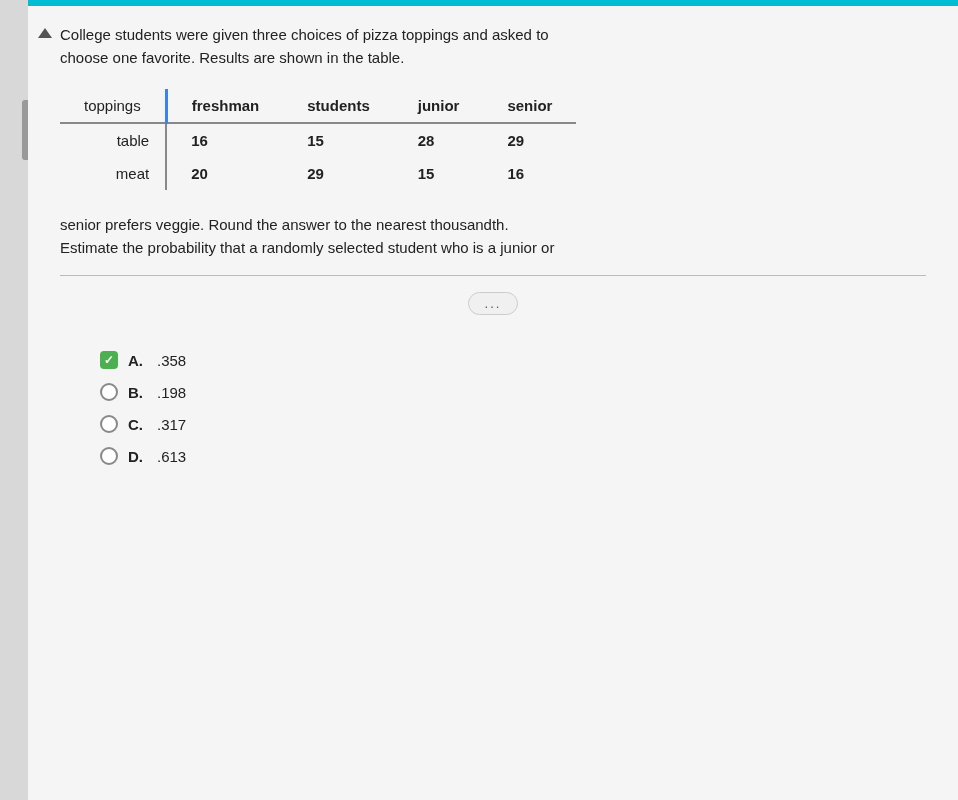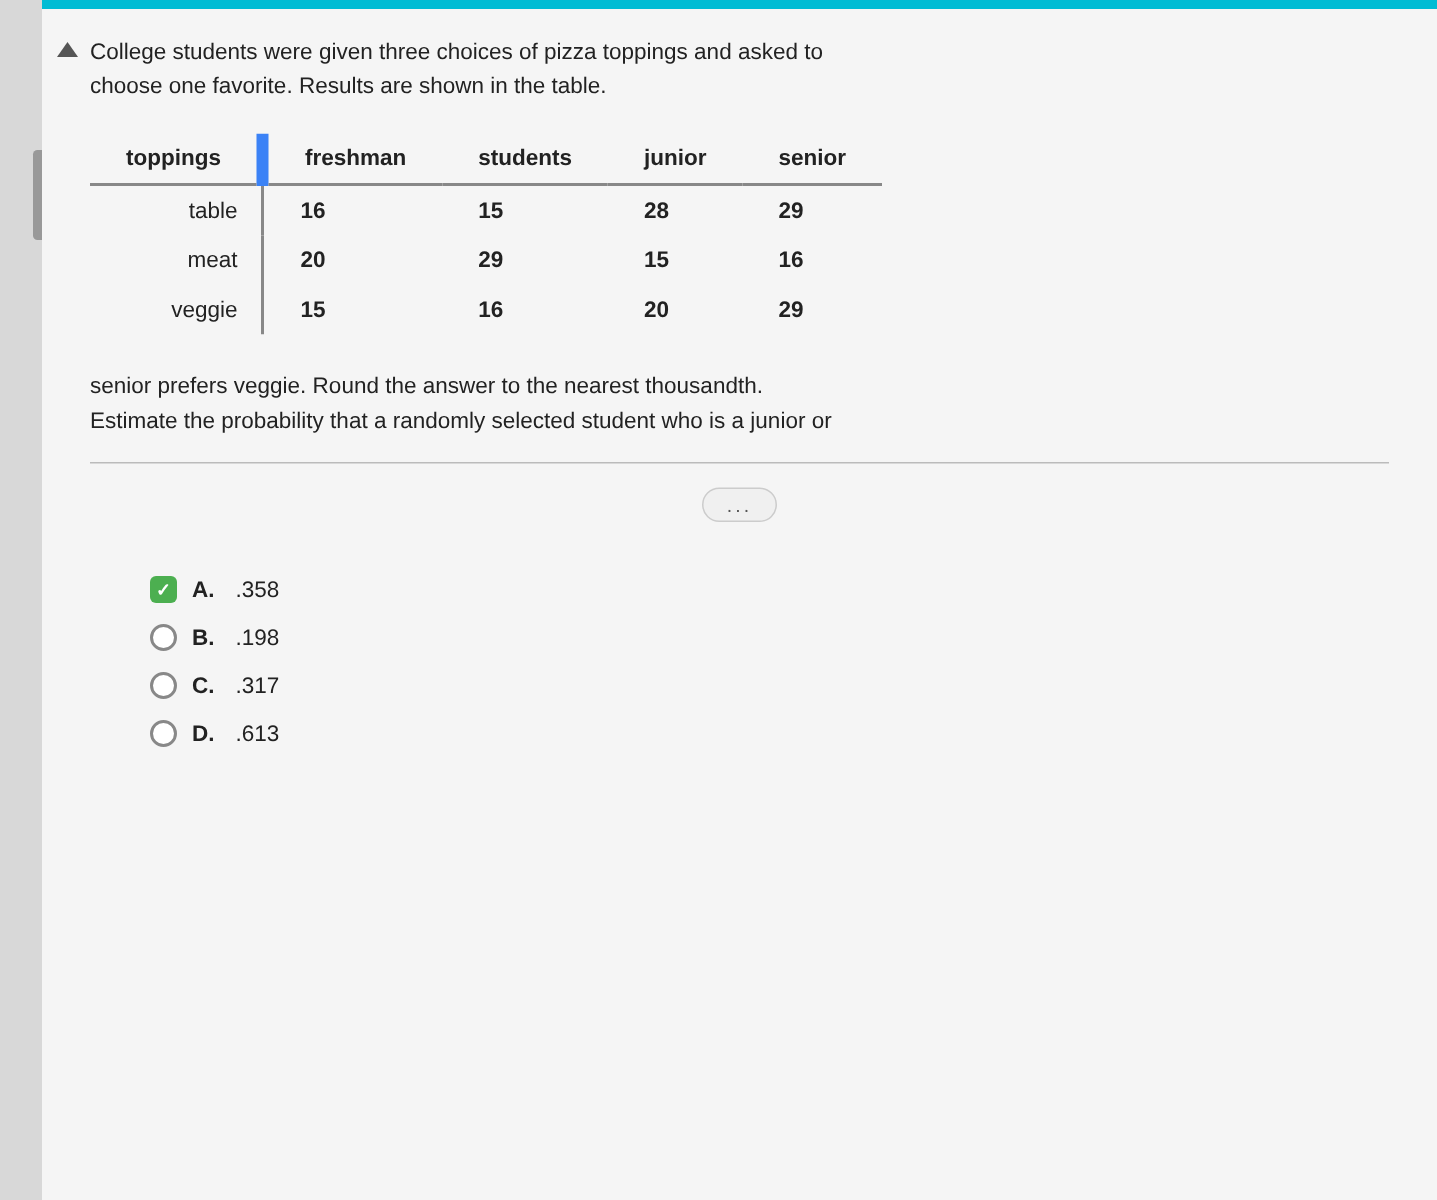--- a/index.html
+++ b/index.html
@@ -94,22 +94,22 @@
       text-align: left;
     }
 
     table thead tr th {
       font-weight: bold;
       border-bottom: 2px solid #888;
     }
 
     table thead tr th:first-child {
       text-align: right;
-      font-weight: bold;
-      border-right: 8px solid #3b82f6;
+      font-weight: normal;
+      border-right: 3px solid #3b82f6;
       border-bottom: 2px solid #888;
     }
 
     table tbody tr td:first-child {
       text-align: right;
       font-weight: normal;
       border-right: 2px solid #888;
       padding-right: 16px;
     }
 
@@ -232,27 +232,20 @@
             <td>28</td>
             <td>29</td>
           </tr>
           <tr>
             <td>meat</td>
             <td>20</td>
             <td>29</td>
             <td>15</td>
             <td>16</td>
           </tr>
-          <tr>
-            <td>veggie</td>
-            <td>15</td>
-            <td>16</td>
-            <td>20</td>
-            <td>29</td>
-          </tr>
         </tbody>
       </table>
     </div>
 
     <div class="follow-up-text">
       <div>senior prefers veggie. Round the answer to the nearest thousandth.</div>
       <div>Estimate the probability that a randomly selected student who is a junior or</div>
     </div>
 
     <hr class="divider">

